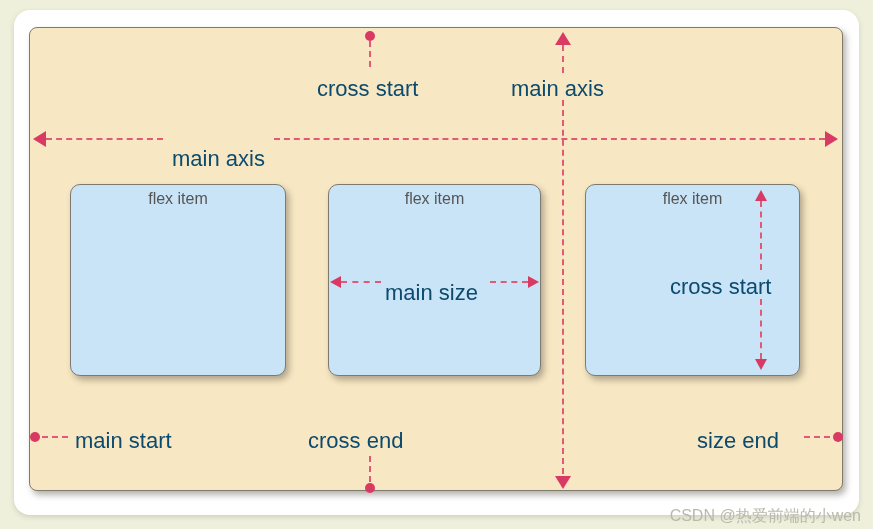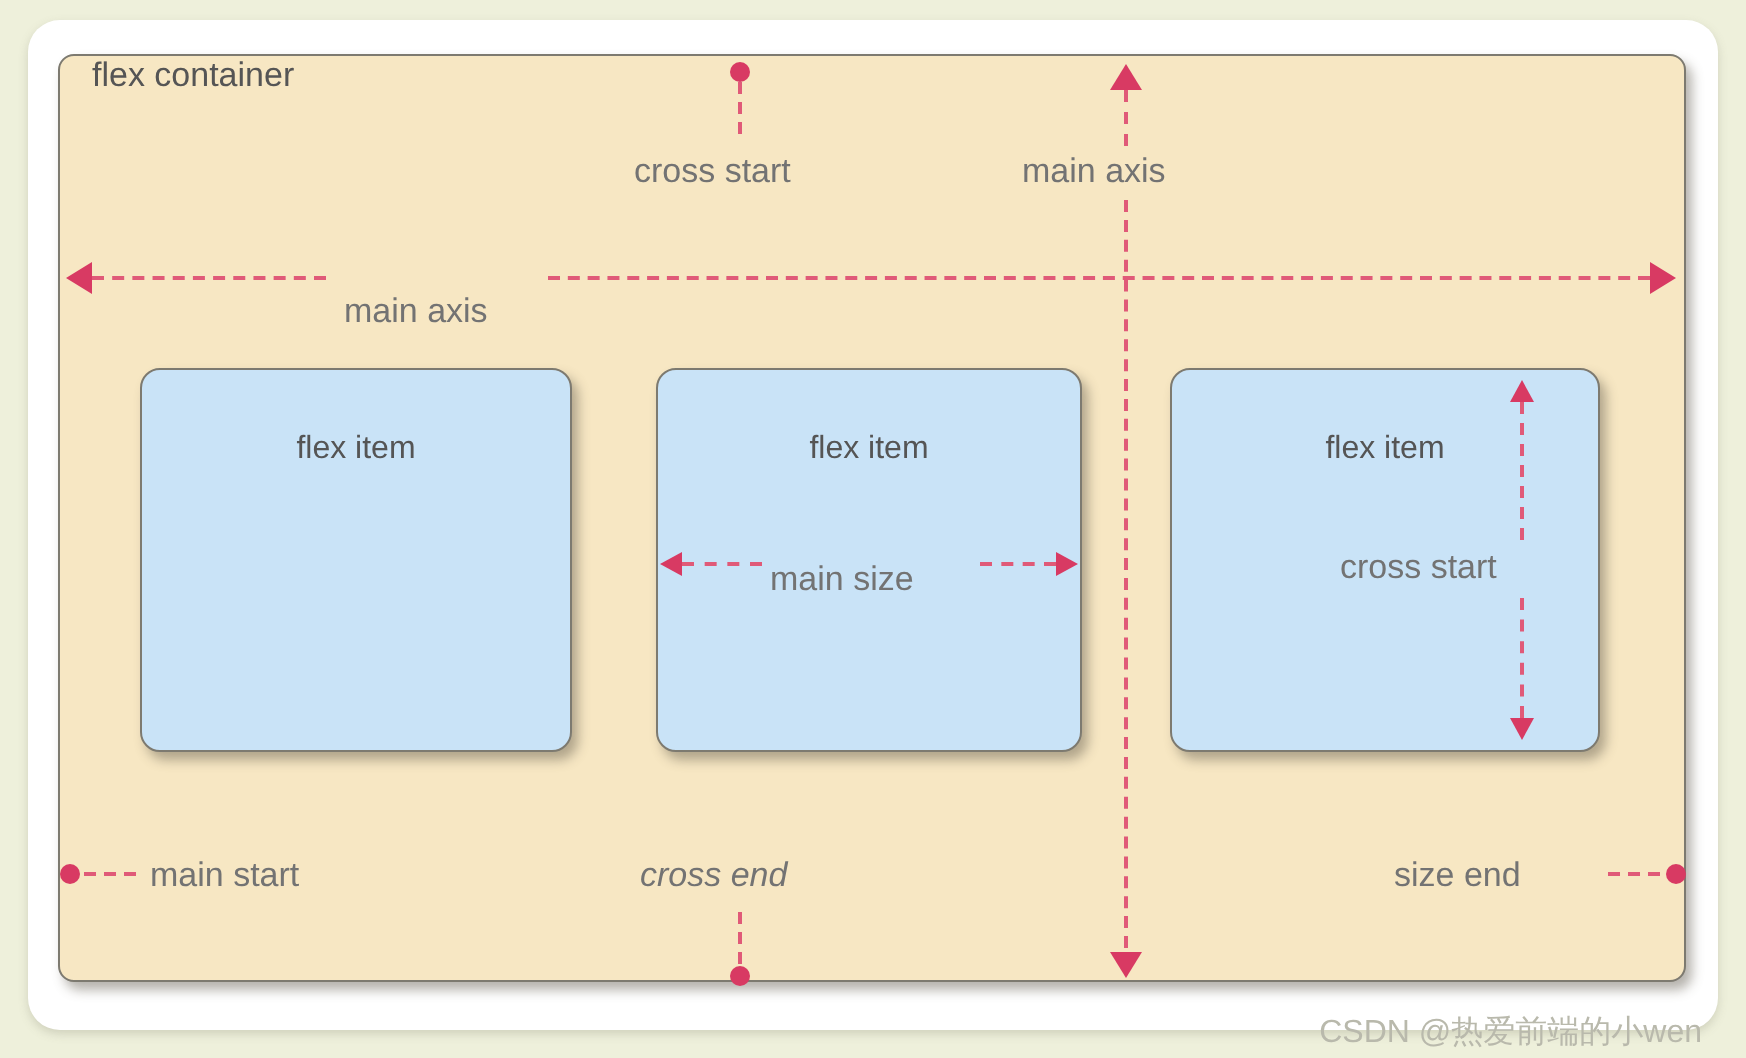--- a/index.html
+++ b/index.html
@@ -60,36 +60,36 @@
   .flex-item {
     position: absolute;
     background: #c9e3f7;
     border: 1px solid #7d7a70;
     border-radius: 10px;
     box-shadow: 3px 4px 6px rgba(90,85,70,0.45);
     box-sizing: border-box;
   }
   .flex-item .item-label {
     position: absolute;
-    top: 31px;
+    top: 5px;
     left: 0;
     width: 100%;
     text-align: center;
     font-size: 16px;
     color: #555555;
   }
   #item-1 { left: 70px;  top: 184px; width: 216px; height: 192px; }
   #item-2 { left: 328px; top: 184px; width: 213px; height: 192px; }
   #item-3 { left: 585px; top: 184px; width: 215px; height: 192px; }
 
   
   .ann-label {
     position: absolute;
-    color: #737373;
-    font-size: 17px;
+    color: #0c4a6e;
+    font-size: 22px;
     white-space: nowrap;
   }
 
   .dash-h {
     position: absolute;
     height: 0;
     border-top: 2px dashed #e05a78;
   }
   .dash-v {
     position: absolute;
@@ -113,38 +113,37 @@
   .arrow-up     { border-left: 8px solid transparent; border-right: 8px solid transparent; border-bottom: 13px solid #d83a63; }
   .arrow-down   { border-left: 8px solid transparent; border-right: 8px solid transparent; border-top: 13px solid #d83a63; }
 
   .arrow-sm-left   { border-top: 6px solid transparent; border-bottom: 6px solid transparent; border-right: 11px solid #d83a63; }
   .arrow-sm-right  { border-top: 6px solid transparent; border-bottom: 6px solid transparent; border-left: 11px solid #d83a63; }
   .arrow-sm-up     { border-left: 6px solid transparent; border-right: 6px solid transparent; border-bottom: 11px solid #d83a63; }
   .arrow-sm-down   { border-left: 6px solid transparent; border-right: 6px solid transparent; border-top: 11px solid #d83a63; }
 
   .watermark {
     position: absolute;
-    right: 22px;
+    right: 12px;
     bottom: 2px;
     font-size: 16px;
     color: #b9b9ac;
     white-space: nowrap;
   }
 </style>
 </head>
 <body>
 
 <div id="stage">
 
   <div class="outer-frame"></div>
   <div class="white-mat"></div>
 
   <div class="flex-container"></div>
 
-  <div class="container-label">flex container</div>
 
   <div class="dot" style="left:365px; top:31px;"></div>
   <div class="dash-v" style="left:369px; top:41px; height:26px;"></div>
   <div class="ann-label" style="left:317px; top:76px;">cross start</div>
 
   <div class="arrow arrow-up" style="left:555px; top:32px;"></div>
   <div class="dash-v" style="left:562px; top:45px; height:28px;"></div>
   <div class="ann-label" style="left:511px; top:76px;">main axis</div>
   <div class="dash-v" style="left:562px; top:100px; height:374px;"></div>
   <div class="arrow arrow-down" style="left:555px; top:476px;"></div>
@@ -176,21 +175,21 @@
   <div class="arrow arrow-sm-up" style="left:755px; top:190px;"></div>
   <div class="dash-v" style="left:760px; top:201px; height:69px;"></div>
   <div class="ann-label" style="left:670px; top:274px;">cross start</div>
   <div class="dash-v" style="left:760px; top:299px; height:60px;"></div>
   <div class="arrow arrow-sm-down" style="left:755px; top:359px;"></div>
 
   <div class="dot" style="left:30px; top:432px;"></div>
   <div class="dash-h" style="left:42px; top:436px; width:26px;"></div>
   <div class="ann-label" style="left:75px; top:428px;">main start</div>
 
-  <div class="ann-label" style="left:320px; top:428px;font-style:italic;">cross end</div>
+  <div class="ann-label" style="left:308px; top:428px;">cross end</div>
   <div class="dash-v" style="left:369px; top:456px; height:26px;"></div>
   <div class="dot" style="left:365px; top:483px;"></div>
 
   <div class="ann-label" style="left:697px; top:428px;">size end</div>
   <div class="dash-h" style="left:804px; top:436px; width:26px;"></div>
   <div class="dot" style="left:833px; top:432px;"></div>
 
   <div class="watermark">CSDN @热爱前端的小wen</div>
 
 </div>

